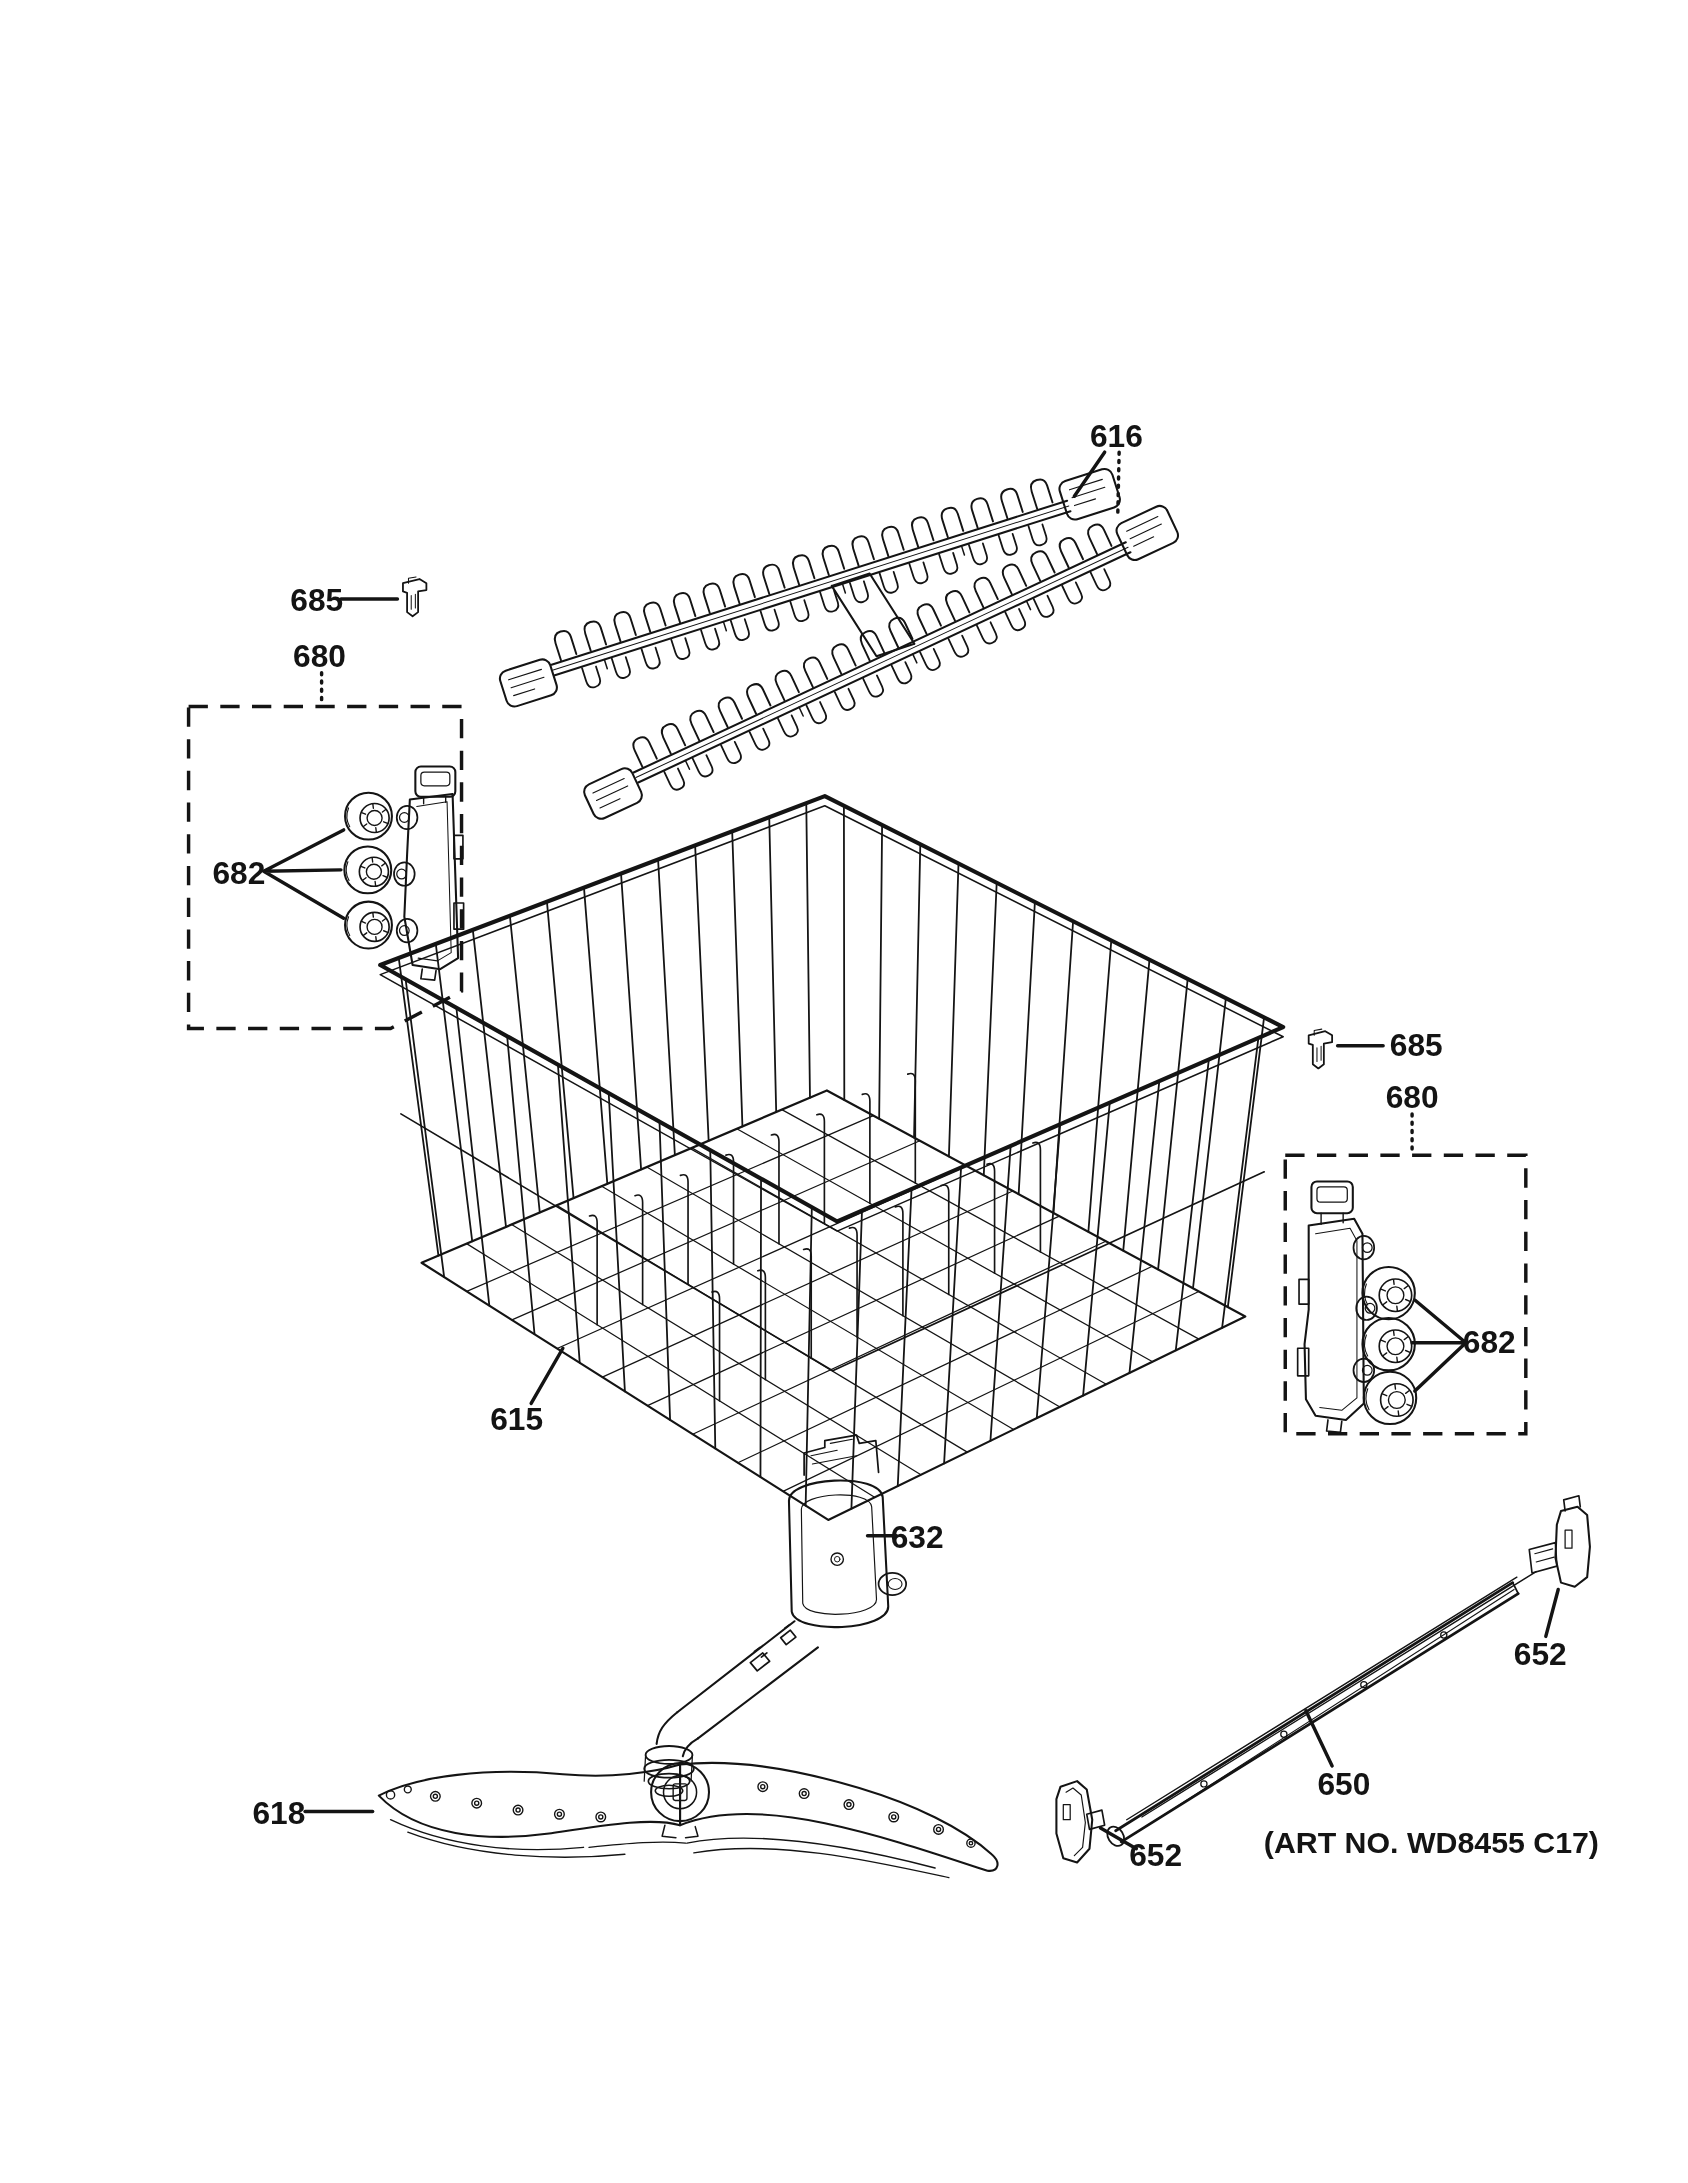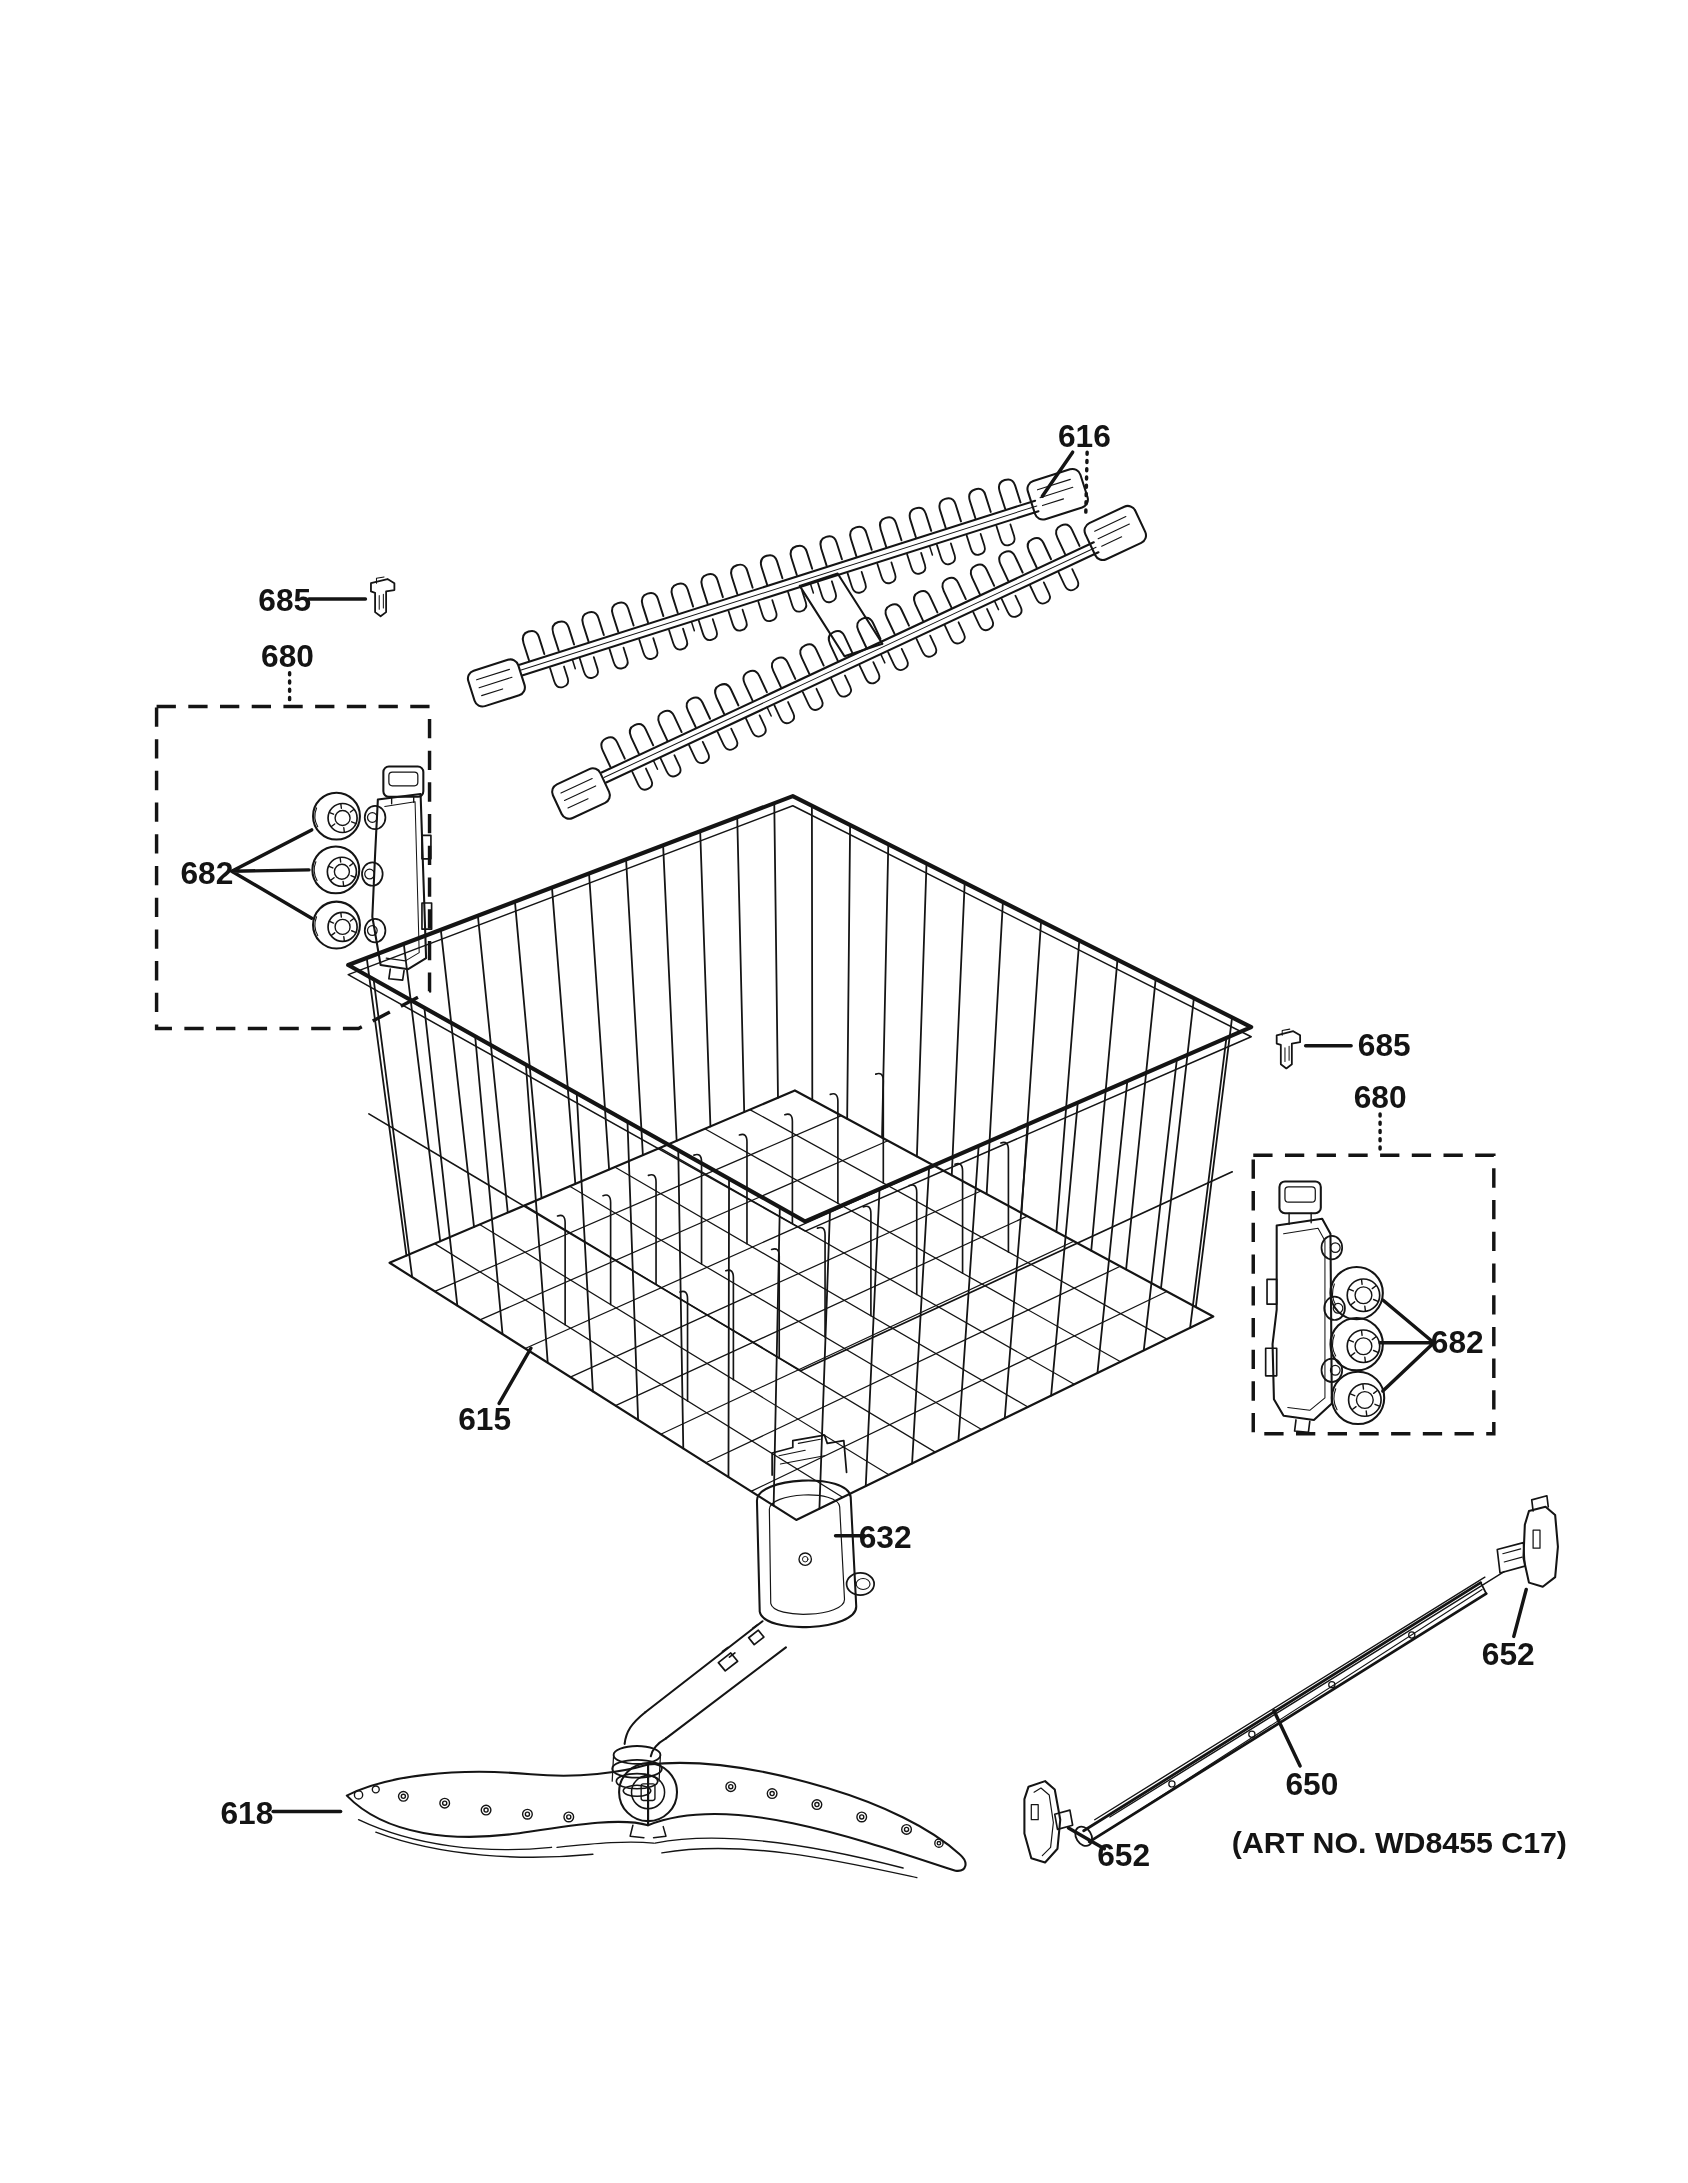--- a/index.html
+++ b/index.html
@@ -1,16 +1,16 @@
 <!DOCTYPE html>
 <html style="font-size:11px"><head>
 <meta charset="utf-8">
 <style>
   html,body{margin:0;padding:0;background:#fff;}
-  .stage{width:1627px;height:2183px;background:#fff;position:relative;overflow:hidden;}
+  .stage{width:1627px;height:2183px;background:#fff;position:relative;overflow:hidden;margin-left:32px;}
   svg{display:block;}
   svg *{vector-effect:none;}
   .lbl{font:bold 46px "Liberation Sans",sans-serif;fill:currentColor;stroke:none;}
   .lbl-art{font:bold 44px "Liberation Sans",sans-serif;fill:currentColor;stroke:none;}
   .ln{fill:none;stroke:currentColor;stroke-linecap:round;stroke-linejoin:round;}
   .dashbox{fill:none;stroke:currentColor;stroke-width:5;stroke-dasharray:28 18;}
   .leader{fill:none;stroke:currentColor;stroke-width:5;stroke-linecap:round;}
   .leader-dot{fill:none;stroke:currentColor;stroke-width:5;stroke-linecap:round;stroke-dasharray:3 9;}
 </style>
 </head>

